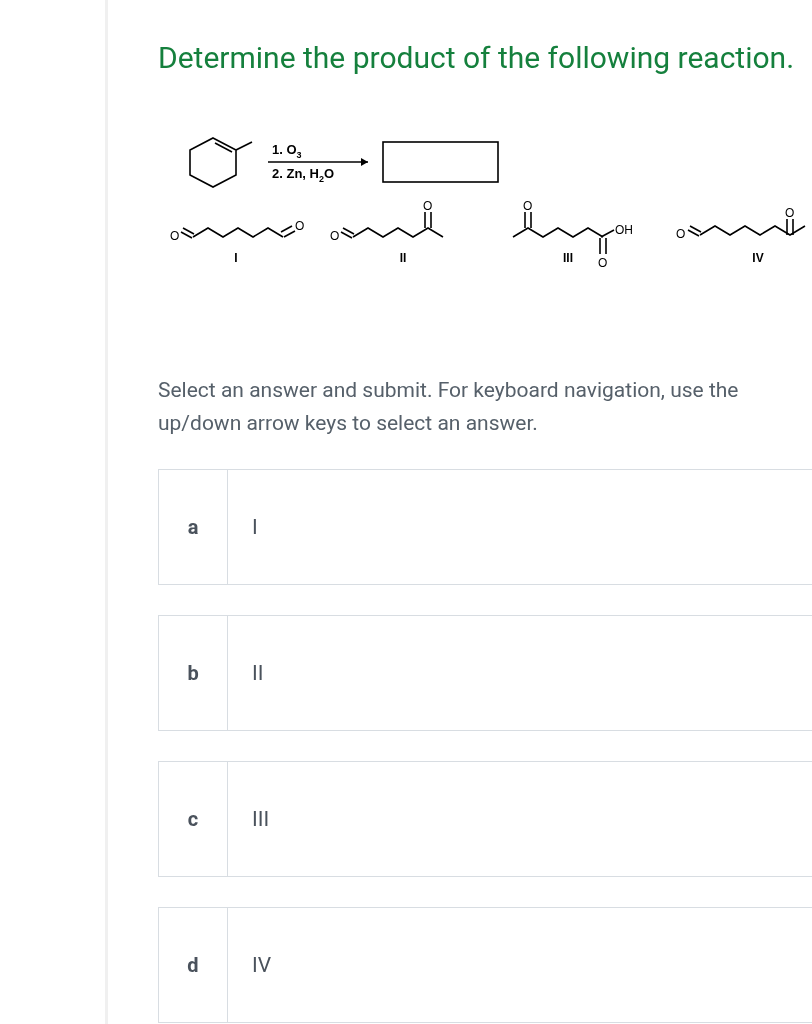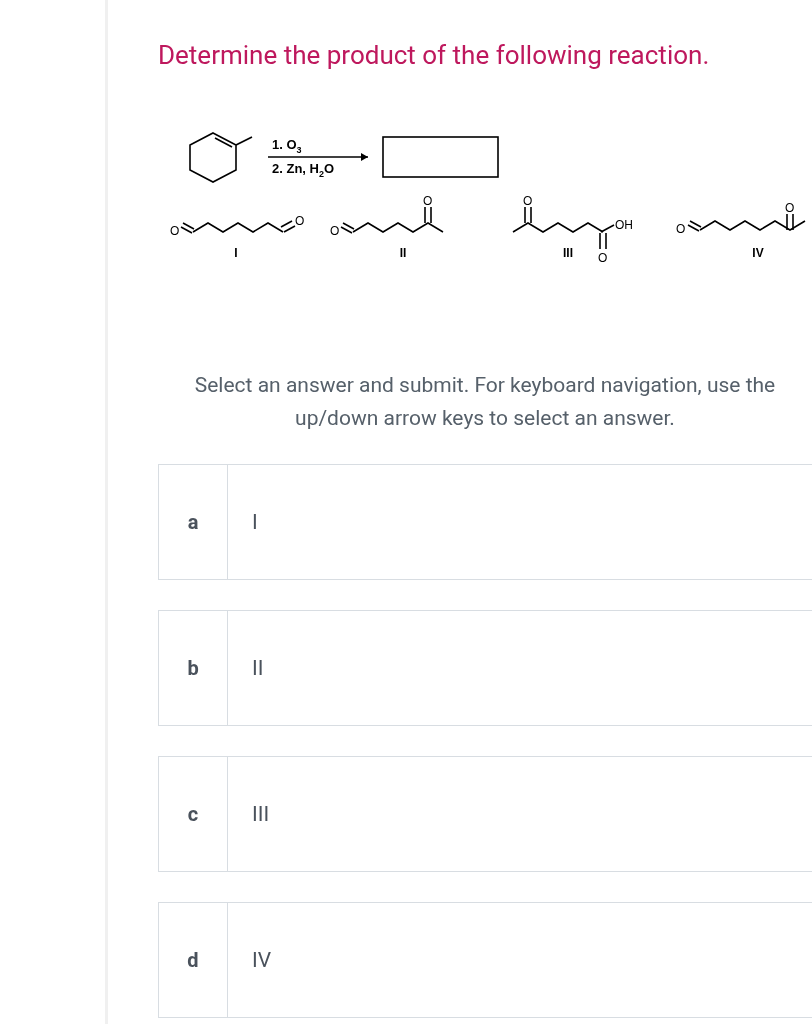--- a/index.html
+++ b/index.html
@@ -32,38 +32,37 @@
       background: #f0f0f0;
     }
     .content {
       position: absolute;
       left: 108px;
       top: 0;
       right: 0;
       padding: 40px 0 0 50px;
     }
     .question-title {
-      font-size: 26px;
-      color: #be185d;
+      font-size: 30px;
+      color: #15803d;
       font-weight: 400;
       margin-bottom: 55px;
       white-space: nowrap;
     }
     .reaction-image {
       margin-bottom: 60px;
       margin-left: 10px;
       text-align: right;
     }
     .instructions {
       font-size: 21px;
       color: #56606a;
       line-height: 1.55;
       margin-bottom: 30px;
       font-weight: 400;
-      text-align: center;
     }
     .answer-list {
       display: flex;
       flex-direction: column;
       gap: 30px;
     }
     .answer-row {
       display: flex;
       align-items: stretch;
       height: 116px;

